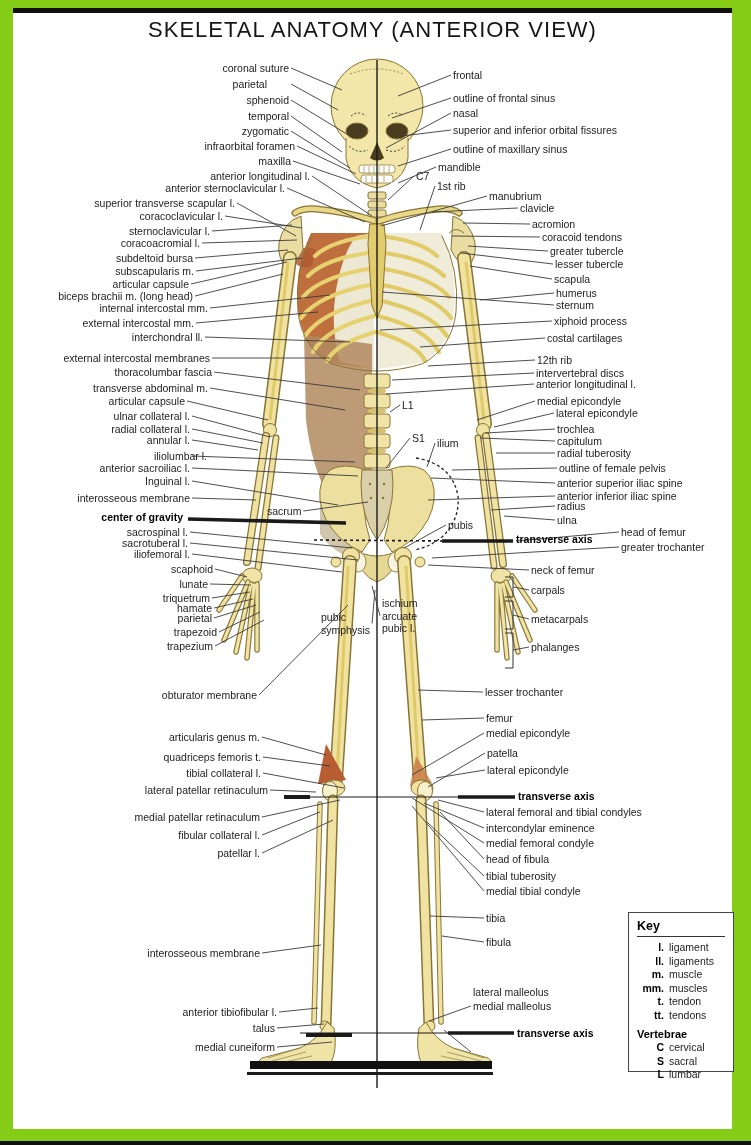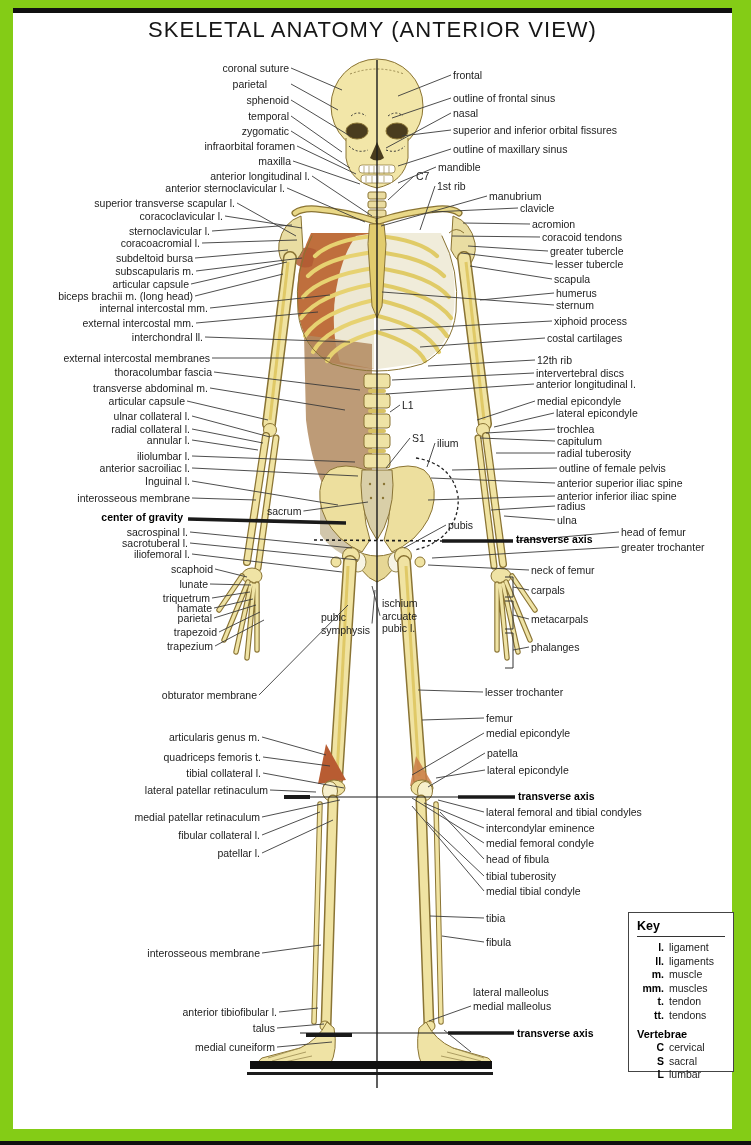--- a/index.html
+++ b/index.html
@@ -330,21 +330,21 @@
   <div class="lbl L" style="top:302px;right:543px">internal intercostal mm.</div>
   <div class="lbl L" style="top:317px;right:557px">external intercostal mm.</div>
   <div class="lbl L" style="top:331px;right:548px">interchondral ll.</div>
   <div class="lbl L" style="top:352px;right:541px">external intercostal membranes</div>
   <div class="lbl L" style="top:366px;right:539px">thoracolumbar fascia</div>
   <div class="lbl L" style="top:382px;right:543px">transverse abdominal m.</div>
   <div class="lbl L" style="top:395px;right:566px">articular capsule</div>
   <div class="lbl L" style="top:410px;right:561px">ulnar collateral l.</div>
   <div class="lbl L" style="top:423px;right:561px">radial collateral l.</div>
   <div class="lbl L" style="top:434px;right:561px">annular l.</div>
-  <div class="lbl L" style="top:450px;right:561px">iliolumbar l.</div>
+  <div class="lbl L" style="top:450px;right:544px">iliolumbar l.</div>
   <div class="lbl L" style="top:462px;right:561px">anterior sacroiliac l.</div>
   <div class="lbl L" style="top:475px;right:561px">Inguinal l.</div>
   <div class="lbl L" style="top:492px;right:561px">interosseous membrane</div>
   <div class="lbl L b" style="top:511px;right:568px">center of gravity</div>
   <div class="lbl L" style="top:526px;right:563px">sacrospinal l.</div>
   <div class="lbl L" style="top:537px;right:563px">sacrotuberal l.</div>
   <div class="lbl L" style="top:548px;right:561px">iliofemoral l.</div>
   <div class="lbl L" style="top:563px;right:538px">scaphoid</div>
   <div class="lbl L" style="top:578px;right:543px">lunate</div>
   <div class="lbl L" style="top:592px;right:541px">triquetrum</div>

